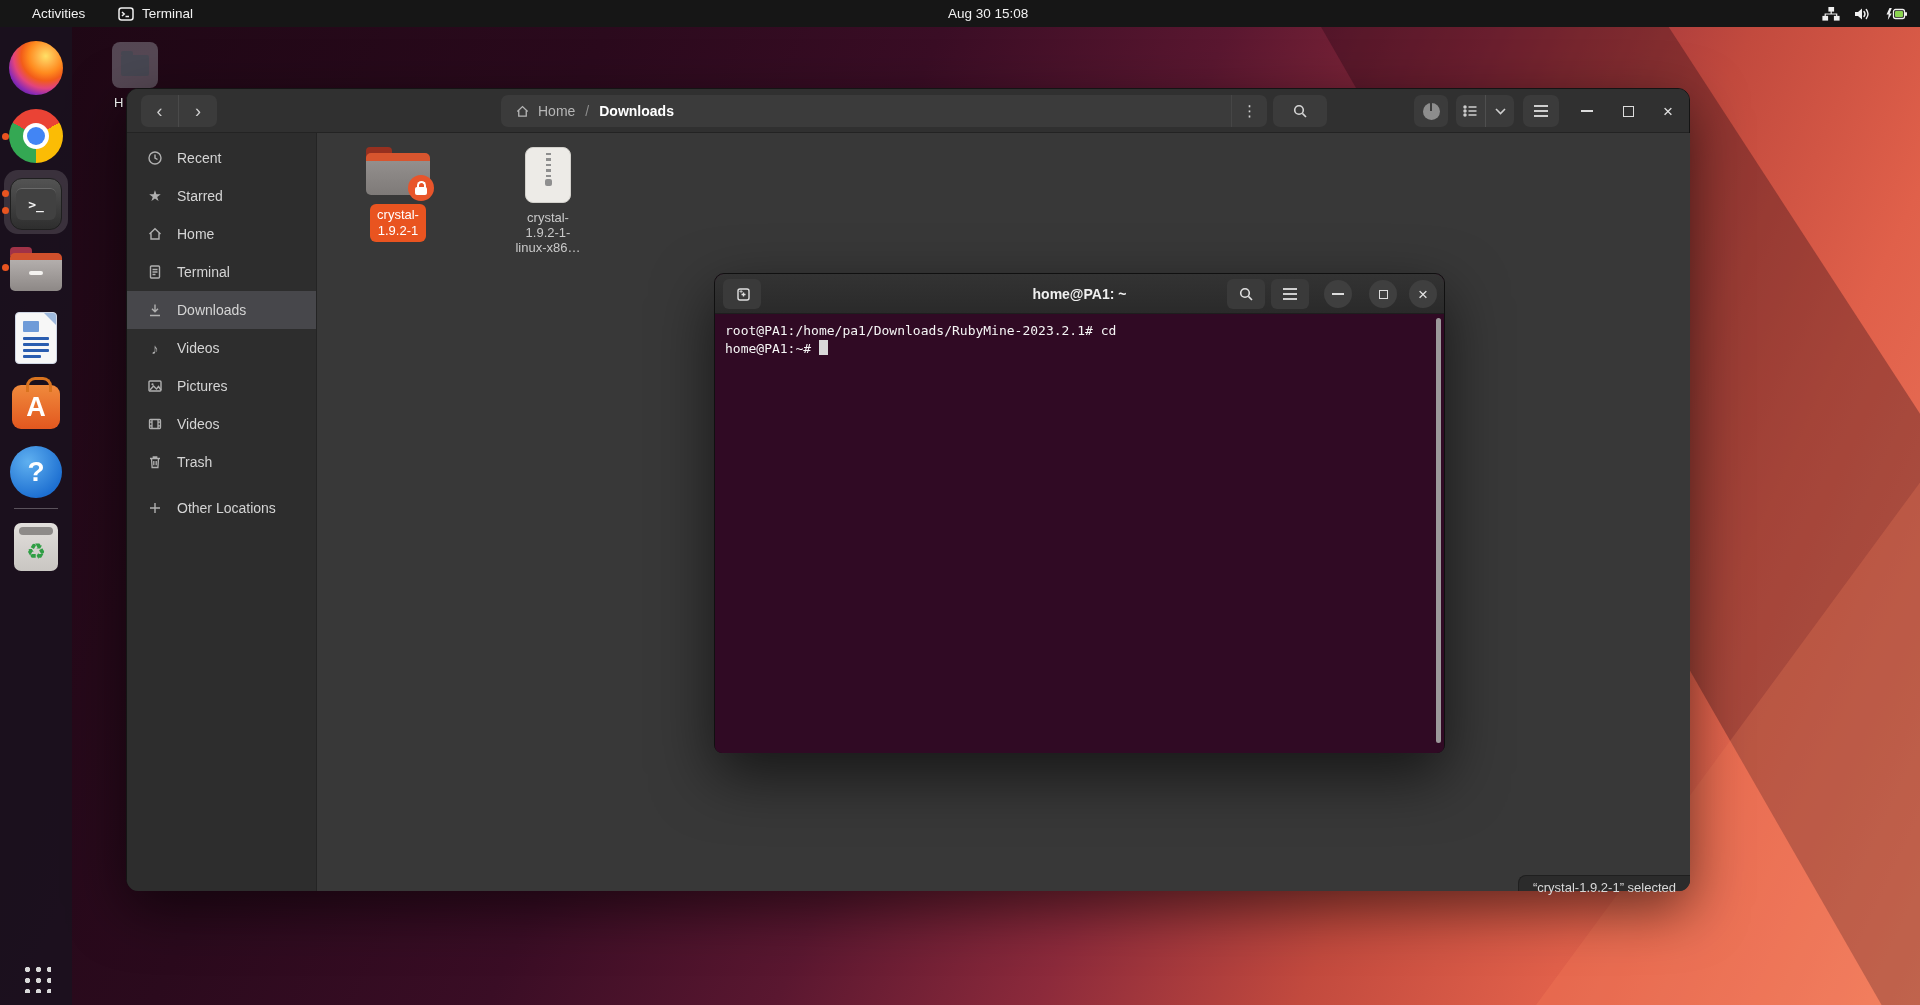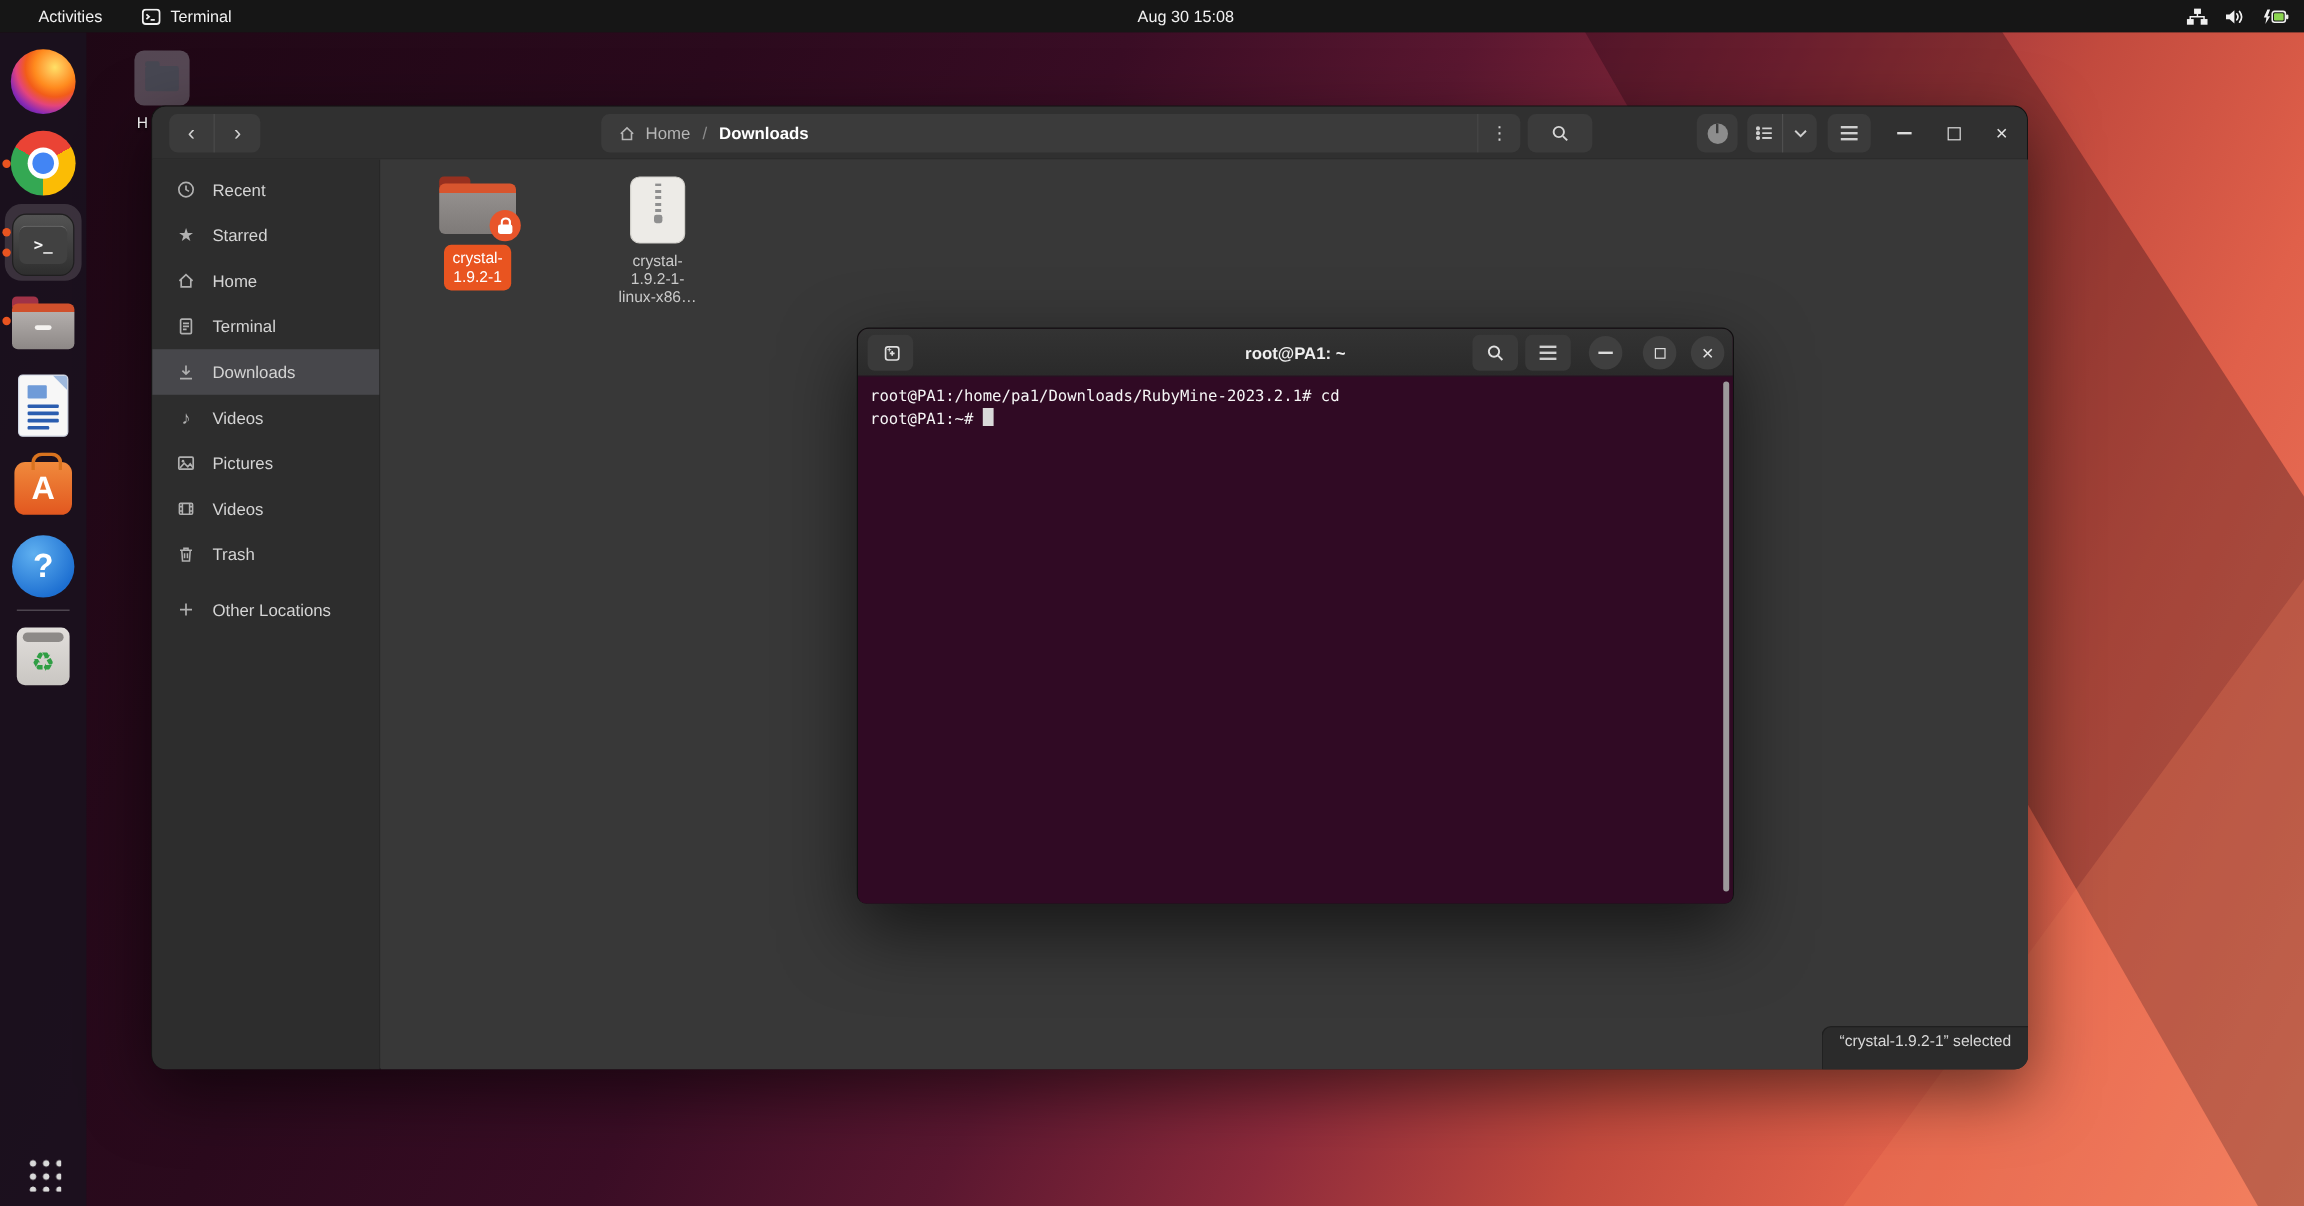--- a/index.html
+++ b/index.html
@@ -115,21 +115,21 @@
     display:flex; flex-direction:column; align-items:center; justify-content:center; }
   .emblem .shackle { width:9px; height:7px; border:2px solid #fff; border-bottom:none; border-radius:5px 5px 0 0; }
   .emblem .lockbody { width:12px; height:8px; background:#fff; border-radius:2px; margin-top:-1px; }
   .label-sel { margin-top:7px; background:#e95420; color:#fff; border-radius:6px; padding:3px 7px;
     font-size:13px; line-height:16px; text-align:center; }
   .label-plain { margin-top:7px; color:#c9c9c9; font-size:13px; line-height:15px; text-align:center; }
   .zip-ic { width:46px; height:56px; background:#edebe7; border:1px solid #d2d0cb; border-radius:8px; position:relative; }
   .zip-ic .teeth { position:absolute; left:19.5px; top:5px; width:5px; height:24px;
     background:repeating-linear-gradient(0deg,#8f8f8f 0 2.5px, transparent 2.5px 5.5px); }
   .zip-ic .slider { position:absolute; left:18.5px; top:31px; width:7px; height:7px; background:#8f8f8f; border-radius:2px; }
-  .status-float { position:absolute; right:0; bottom:0; height:36px; line-height:24px; background:#2b2b2b;
+  .status-float { position:absolute; right:0; bottom:0; height:16px; line-height:24px; background:#2b2b2b;
     border-radius:8px 0 11px 0; border-top:1px solid #1f1f1f; border-left:1px solid #1f1f1f;
     color:#d8d8d8; font-size:13px; padding:0 14px; }
 
   
   .term-win { left:714px; top:273px; width:731px; height:480px; border-radius:10px 10px 8px 8px;
     box-shadow:0 22px 60px rgba(0,0,0,0.6); border:1px solid #101010; z-index:10; background:#300a24; }
   .term-header { position:absolute; left:0; top:0; width:100%; height:40px;
     background:linear-gradient(180deg,#333333,#2a2a2a); border-bottom:1px solid #1e1e1e; border-radius:9px 9px 0 0; }
   .term-title { position:absolute; left:0; right:0; top:0; height:40px; line-height:40px; text-align:center;
     color:#f0f0f0; font-weight:bold; font-size:14px; }
@@ -305,21 +305,21 @@
         <div>1.9.2-1-</div>
         <div>linux-x86…</div>
       </div>
     </div>
     <div class="status-float">“crystal-1.9.2-1” selected</div>
   </div>
 </div>
 
 <div class="abs term-win">
   <div class="term-header">
-    <div class="term-title">root@PA1: ~</div>
+    <div class="term-title">home@PA1: ~</div>
     <div class="tbtn" style="left:8px;width:38px;">
       <svg width="17" height="15" viewBox="0 0 17 15" fill="none" stroke="#e0e0e0" stroke-width="1.4">
           <rect x="4" y="2" width="11" height="11" rx="2"></rect>
           <path d="M2 5v6M-1 8h6" transform="translate(6,0) scale(0.55)"></path>
           <path d="M7.5 7.5h4M9.5 5.5v4"></path>
         </svg>
     </div>
     <div class="tbtn" style="left:512px;width:38px;">
       <svg width="15" height="15" viewBox="0 0 15 15" fill="none" stroke="#e0e0e0" stroke-width="1.6">
           <circle cx="6" cy="6" r="4.3"></circle>
@@ -334,21 +334,21 @@
       </div>
     <div class="tcirc" style="left:654px;">
         <span class="sq" style="width:9px;height:9px;"></span>
       </div>
     <div class="tcirc" style="left:694px;">
         <span class="win-btn-glyph">×</span>
       </div>
   </div>
   <div class="term-body">
     <div class="tline">root@PA1:/home/pa1/Downloads/RubyMine-2023.2.1# cd</div>
-    <div class="tline"><span>root@PA1:~# </span><span class="cursor"></span></div>
+    <div class="tline"><span>home@PA1:~# </span><span class="cursor"></span></div>
   </div>
   <div class="term-scroll"></div>
 </div>
 
 <div class="abs dock">
   <div class="dock-icon" style="top:13px;">
       <div class="ic-firefox"></div>
     </div>
 
   <div class="run-dot" style="top:106px;"></div>

